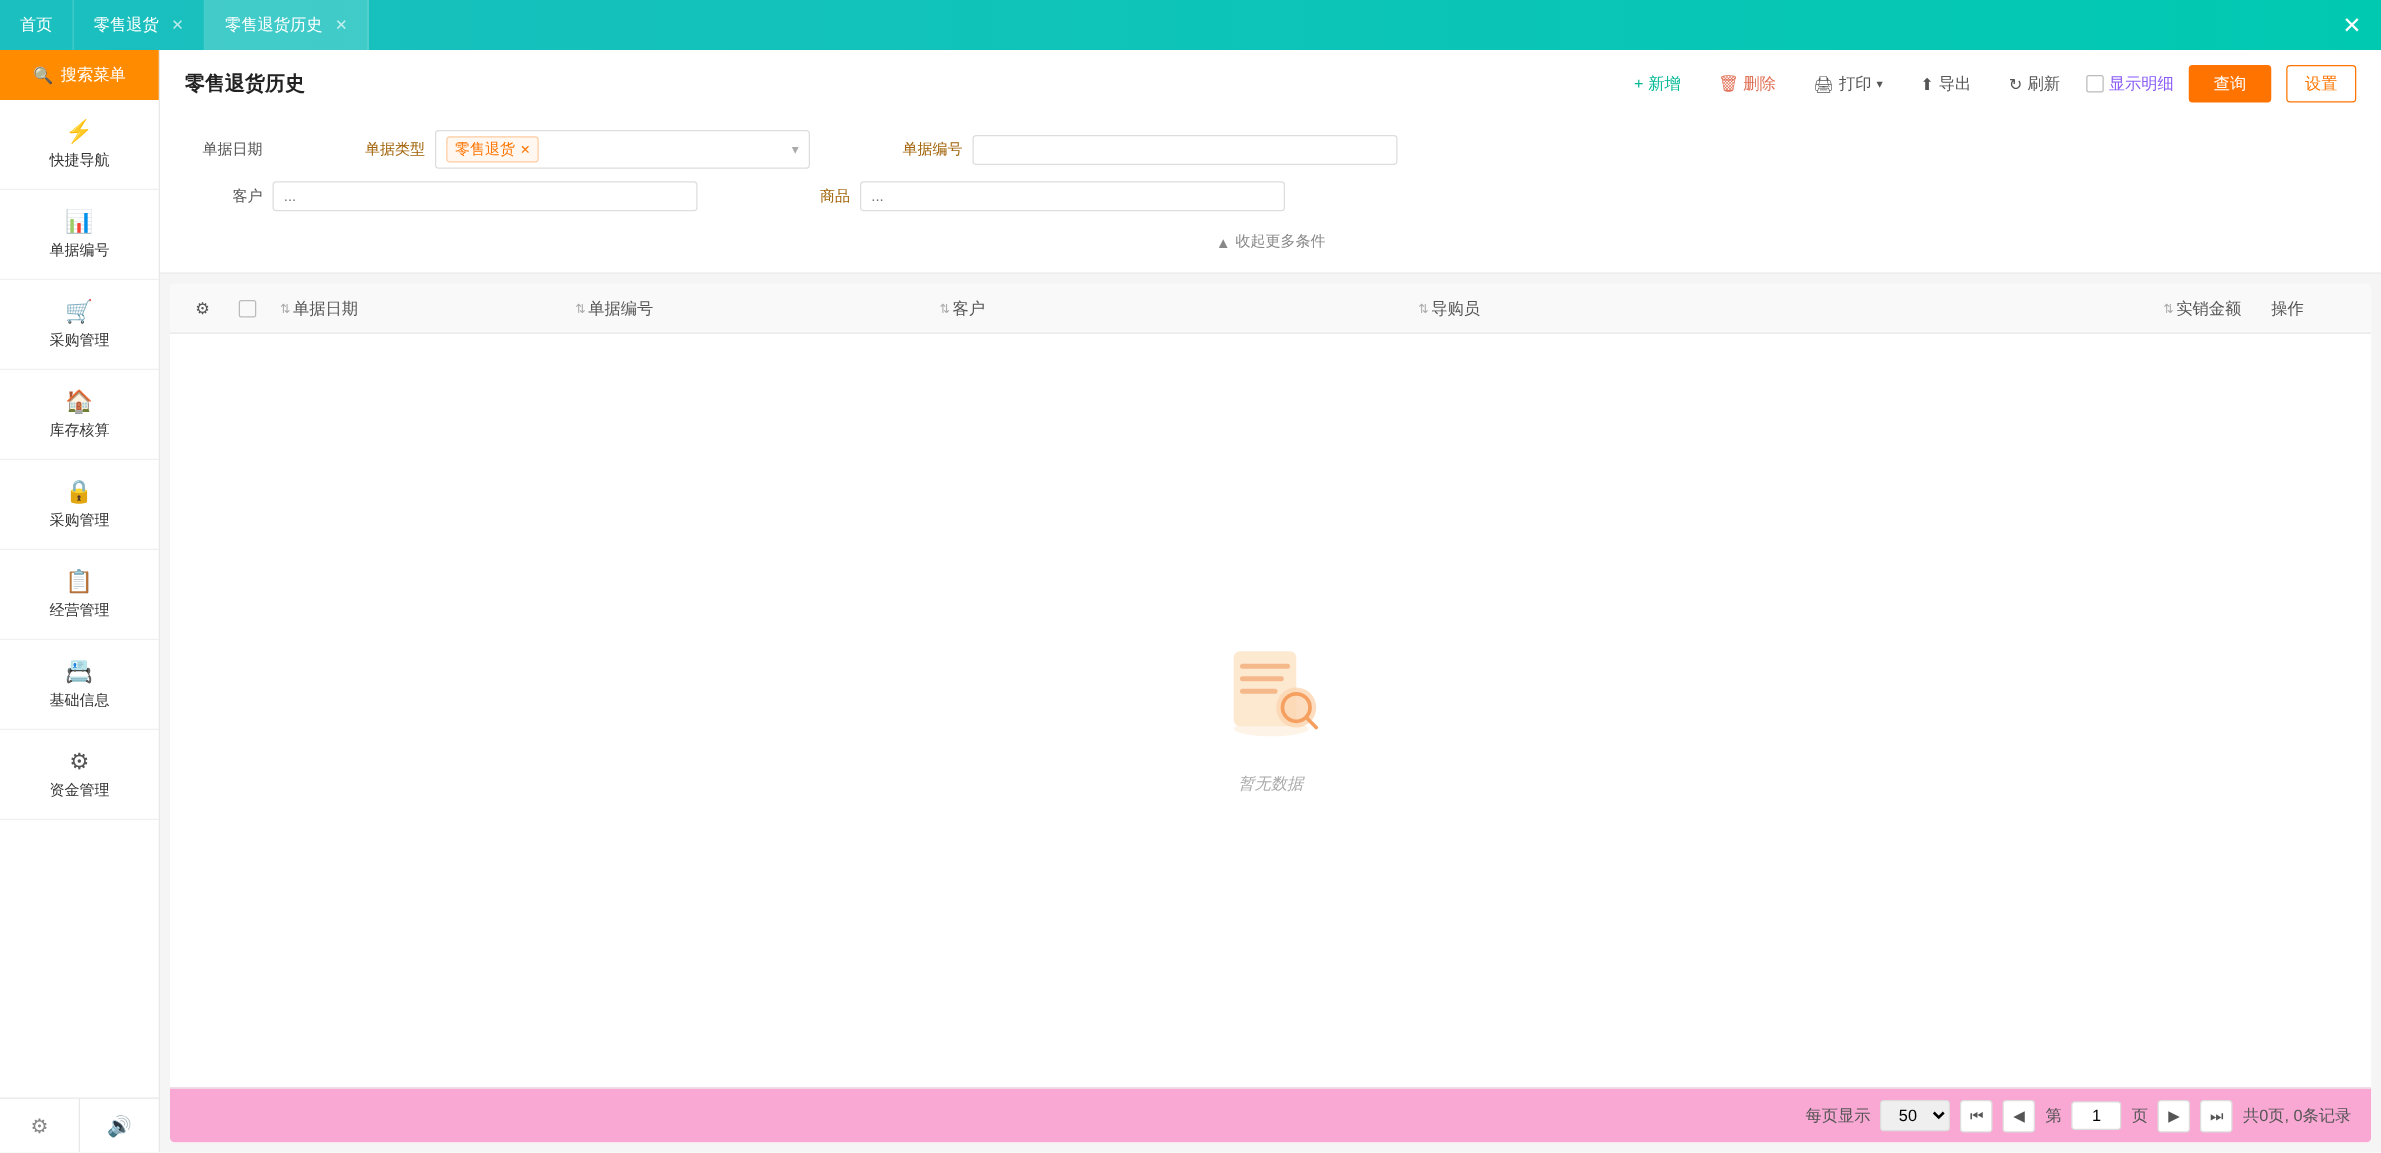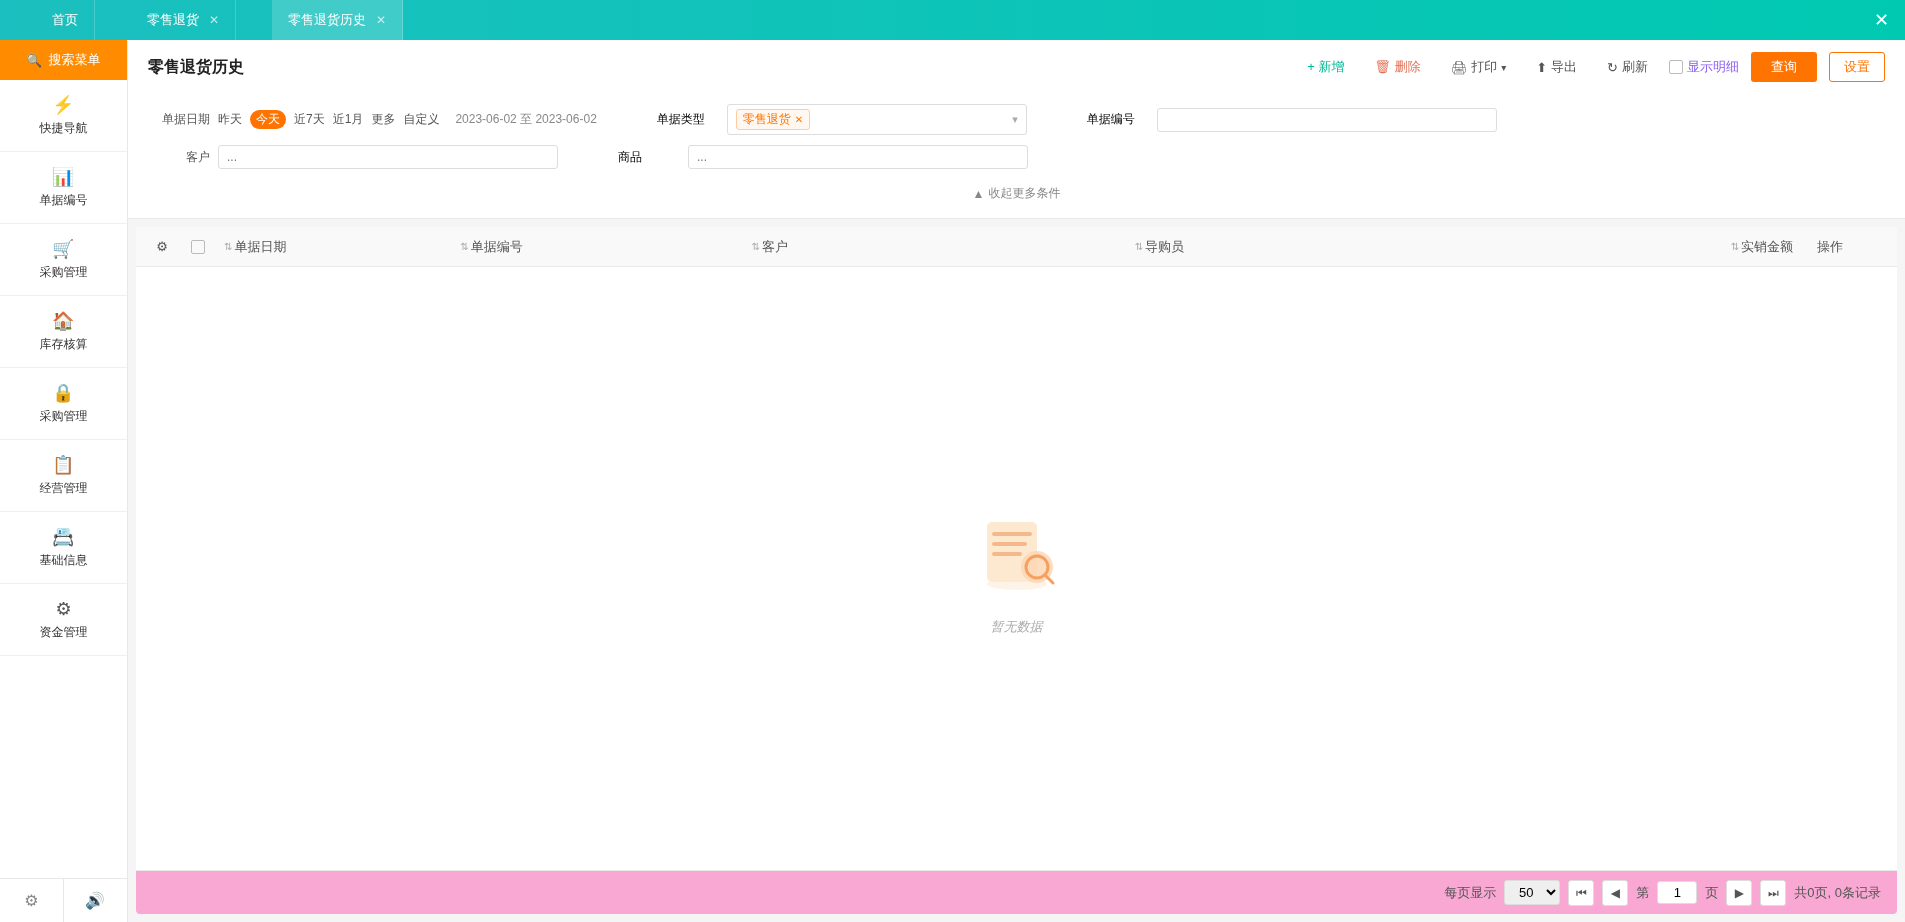--- a/index.html
+++ b/index.html
@@ -24,21 +24,20 @@
       display: flex;
       align-items: center;
       padding: 0 16px;
       font-size: 13px;
       color: #fff;
       cursor: pointer;
       height: 100%;
       gap: 6px;
       white-space: nowrap;
       border-right: 1px solid rgba(255,255,255,0.2);
-      margin-left: 36px;
     }
     .top-tab.active {
       background: rgba(255,255,255,0.18);
     }
     .top-tab .close-x {
       font-size: 12px;
       opacity: 0.7;
       margin-left: 4px;
     }
     .top-bar-close {
@@ -254,22 +253,22 @@
       font-size: 12px;
       gap: 4px;
     }
     .tag-close {
       font-size: 10px;
       cursor: pointer;
     }
     .filter-section-label {
       width: 70px;
       font-size: 12px;
-      color: #000000;
-      text-align: left;
+      color: #a16207;
+      text-align: right;
       padding-right: 8px;
       flex-shrink: 0;
     }
     .collapse-bar {
       display: flex;
       align-items: center;
       justify-content: center;
       padding: 6px 0;
       font-size: 12px;
       color: #888;
@@ -479,29 +478,20 @@
             <span>显示明细</span>
           </div>
           <button class="query-btn">查询</button>
           <button class="setting-btn">设置</button>
         </div>
       </div>
 
       <div class="filter-area">
         <div class="filter-row">
           <span class="filter-label">单据日期</span>
-          <div class="date-shortcuts">
-            <span class="date-shortcut">昨天</span>
-            <span class="date-shortcut active">今天</span>
-            <span class="date-shortcut">近7天</span>
-            <span class="date-shortcut">近1月</span>
-            <span class="date-shortcut">更多</span>
-            <span class="date-shortcut">自定义</span>
-            <span class="date-range">2023-06-02 至 2023-06-02</span>
-          </div>
           <div style="flex:1; display:flex; align-items:center; margin-left: 60px;">
             <span class="filter-section-label">单据类型</span>
             <div class="filter-type-selector">
               <span class="tag-item">
                 <span>零售退货</span>
                 <span class="tag-close">✕</span>
               </span>
               <span style="flex:1"></span>
               <span style="color:#aaa;font-size:11px;">▾</span>
             </div>

